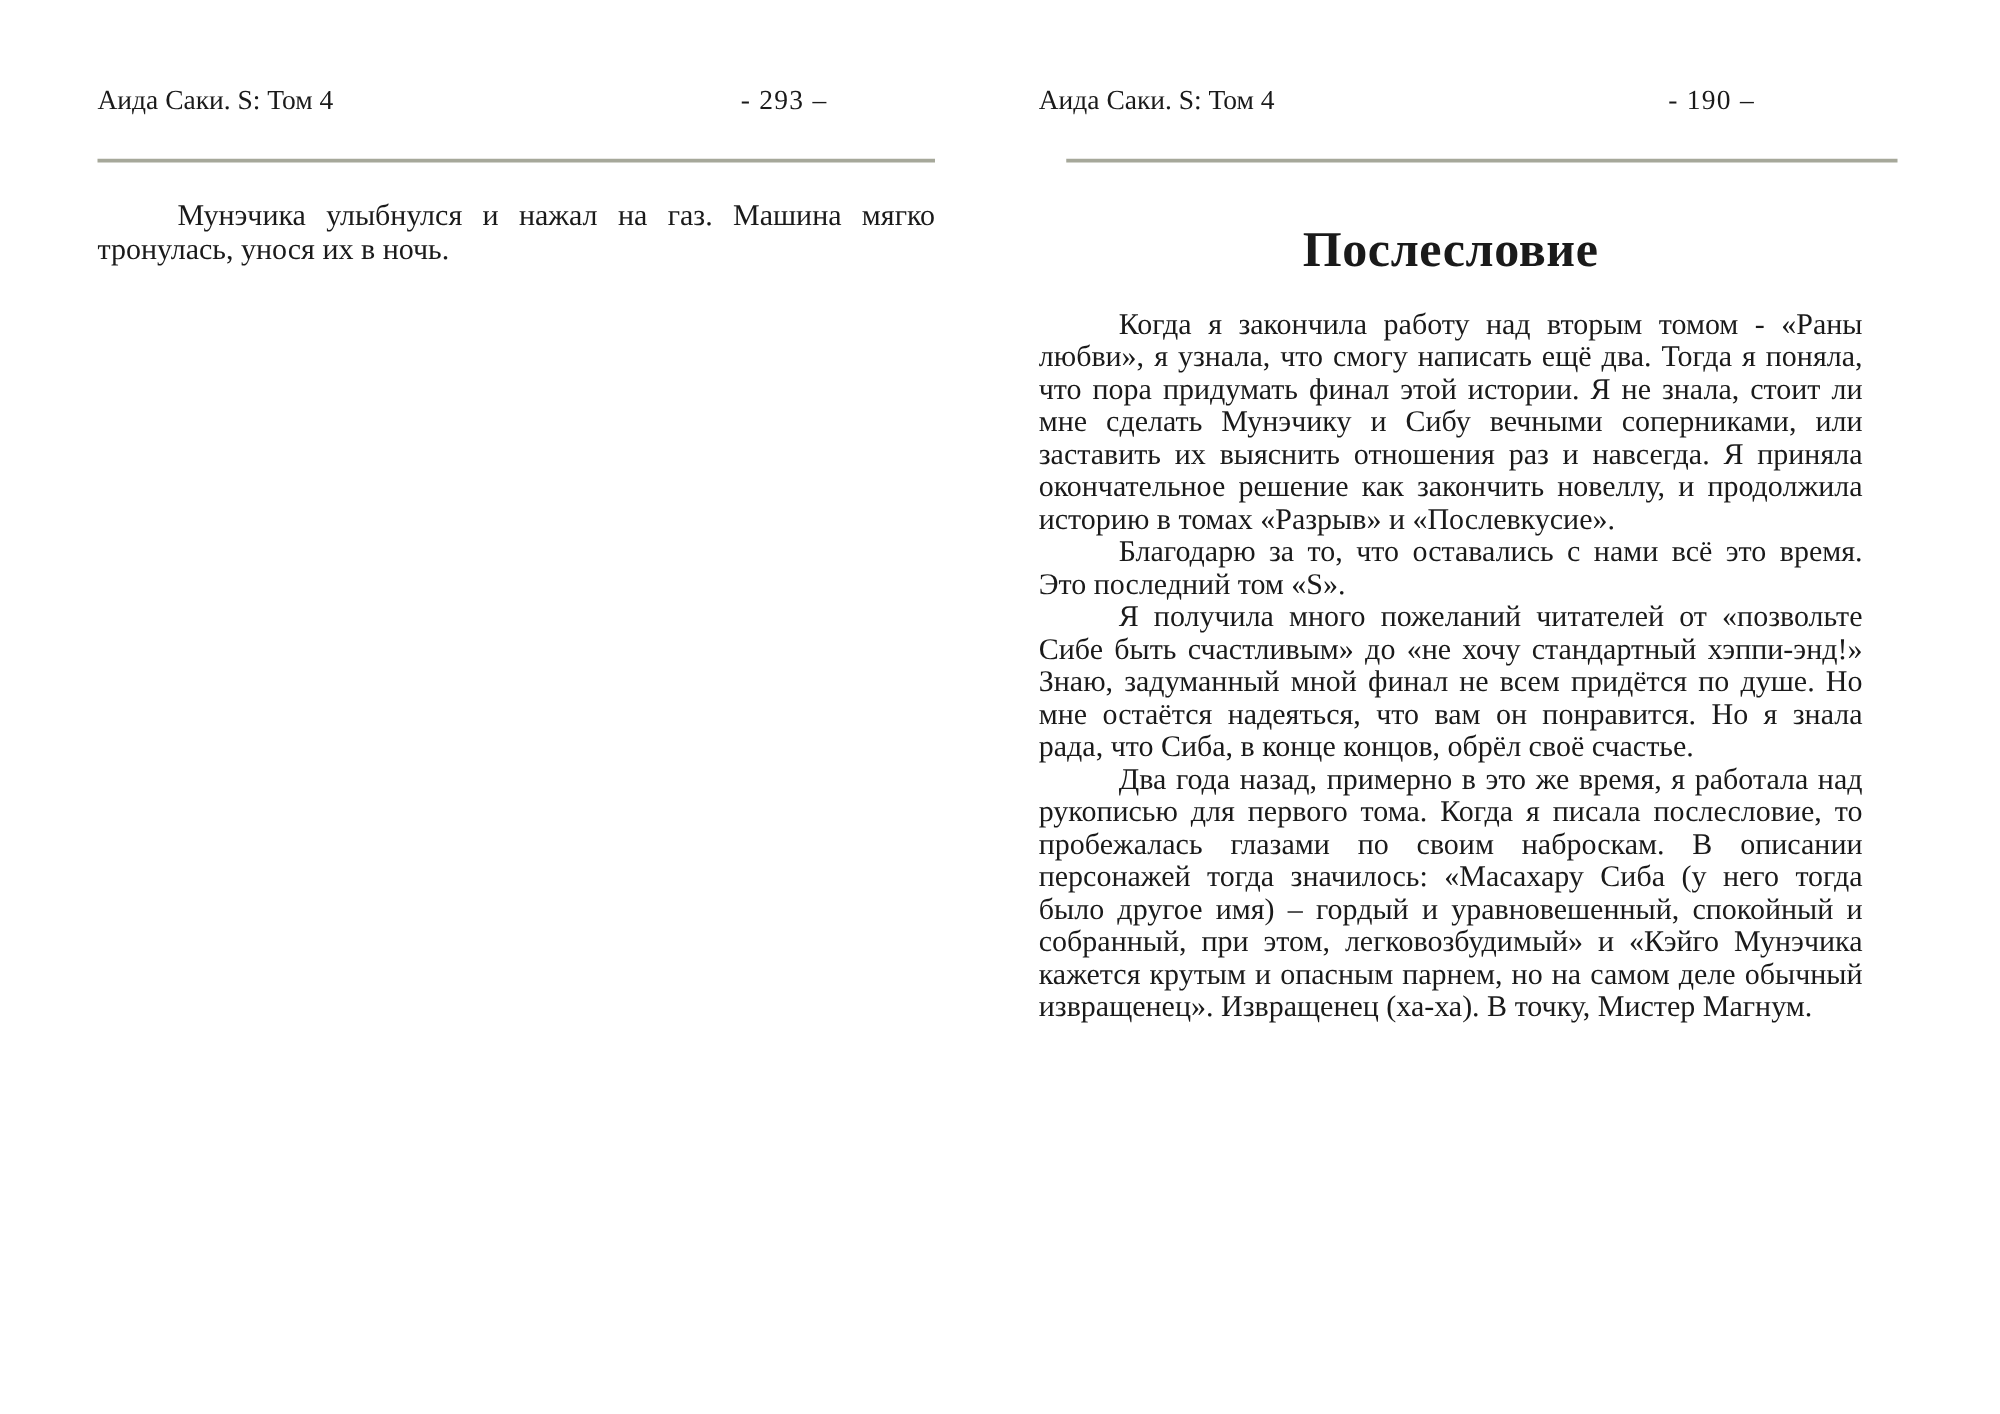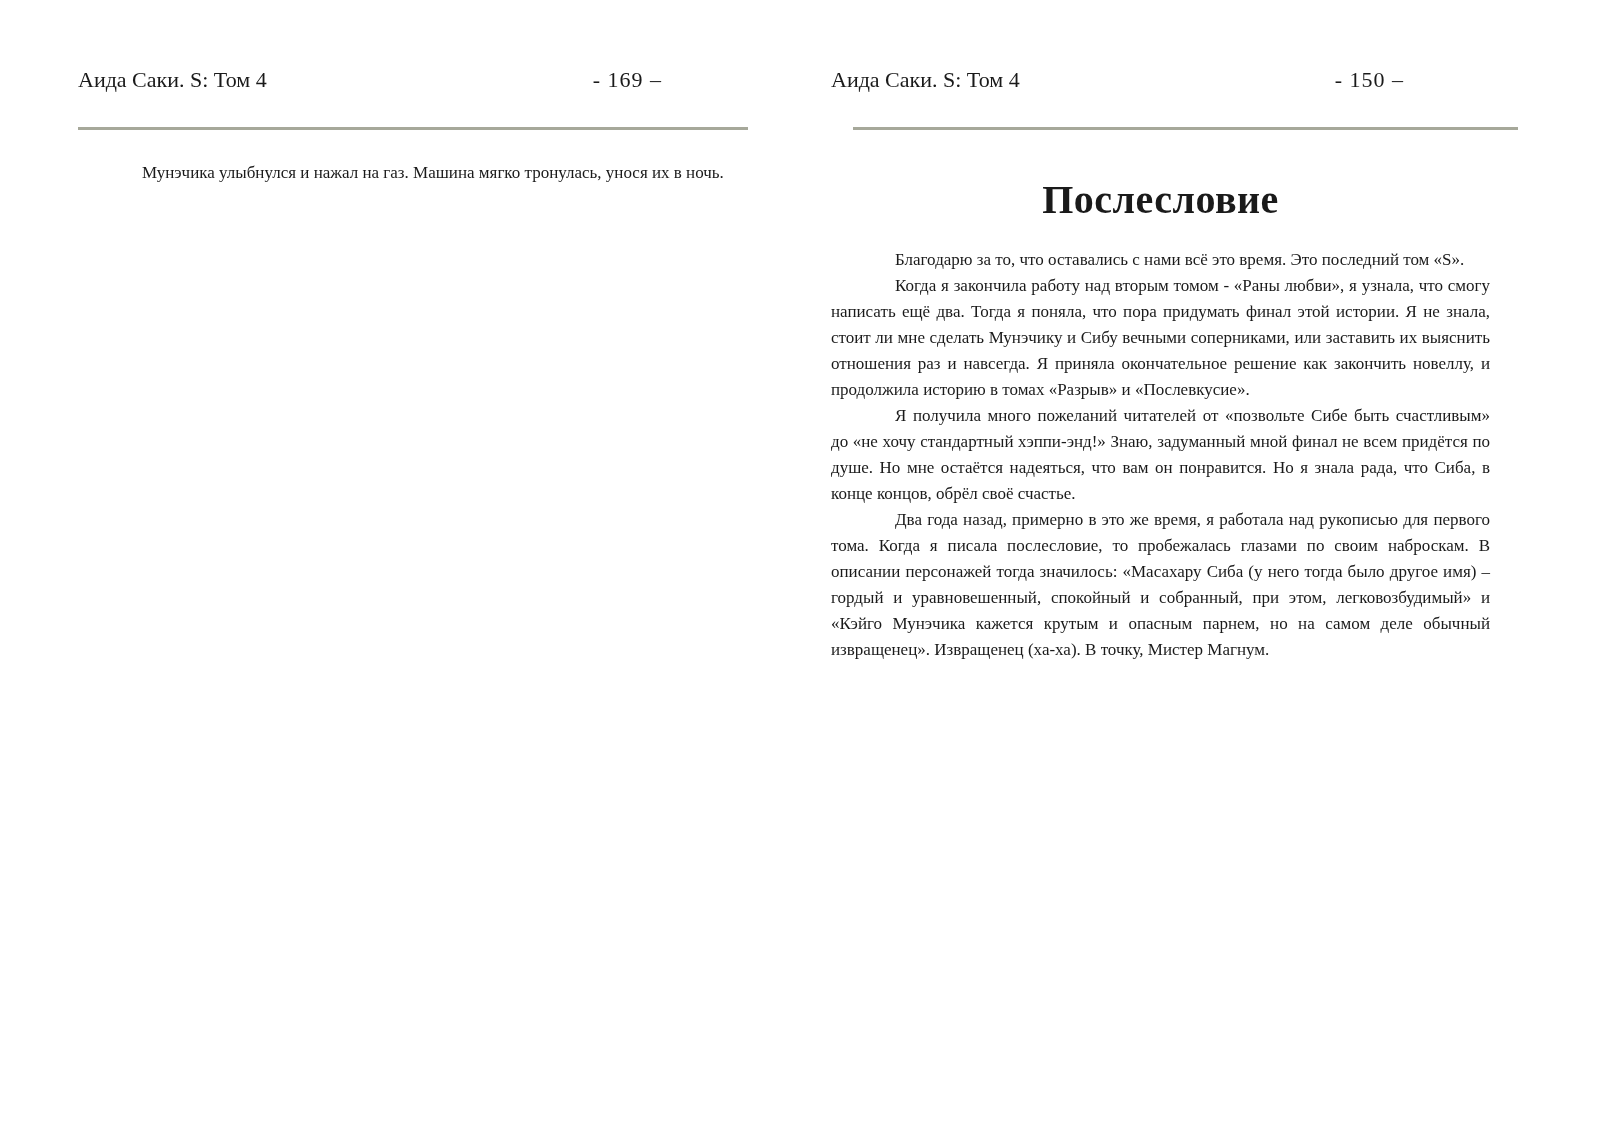--- a/index.html
+++ b/index.html
@@ -55,21 +55,21 @@
     height:3px;
     background:var(--rule-color);
     margin-top:35px;
   }
   .page-right .rule{
     margin-left:22px;
     width:665px;
   }
   .page-body{
     margin-top:30px;
-    font-size:17px;
+    font-size:24px;
     line-height:26.5px;
     text-align:justify;
   }
   .page-right .page-body{
     margin-top:31px;
     line-height:26px;
   }
   .page-body p{
     margin:0;
     padding:0;
@@ -88,36 +88,36 @@
   }
 </style>
 </head>
 <body>
 
 <div class="spread">
 
   <section class="page page-left">
     <header class="page-header">
       <span class="running-title">Аида Саки. S: Том 4</span>
-      <span class="page-number">- 169 –</span>
+      <span class="page-number">- 293 –</span>
     </header>
     <div class="rule"></div>
     <div class="page-body">
       <p>Мунэчика улыбнулся и нажал на газ. Машина мягко тронулась, унося их в ночь.</p>
     </div>
   </section>
 
   <section class="page page-right">
     <header class="page-header">
       <span class="running-title">Аида Саки. S: Том 4</span>
-      <span class="page-number">- 150 –</span>
+      <span class="page-number">- 190 –</span>
     </header>
     <div class="rule"></div>
     <h1 class="section-title">Послесловие</h1>
     <div class="page-body">
+      <p>Когда я закончила работу над вторым томом - «Раны любви», я узнала, что смогу написать ещё два. Тогда я поняла, что пора придумать финал этой истории. Я не знала, стоит ли мне сделать Мунэчику и Сибу вечными соперниками, или заставить их выяснить отношения раз и навсегда. Я приняла окончательное решение как закончить новеллу, и продолжила историю в томах «Разрыв» и «Послевкусие».</p>
       <p>Благодарю за то, что оставались с нами всё это время. Это последний том «S».</p>
-      <p>Когда я закончила работу над вторым томом - «Раны любви», я узнала, что смогу написать ещё два. Тогда я поняла, что пора придумать финал этой истории. Я не знала, стоит ли мне сделать Мунэчику и Сибу вечными соперниками, или заставить их выяснить отношения раз и навсегда. Я приняла окончательное решение как закончить новеллу, и продолжила историю в томах «Разрыв» и «Послевкусие».</p>
       <p>Я получила много пожеланий читателей от «позвольте Сибе быть счастливым» до «не хочу стандартный хэппи-энд!» Знаю, задуманный мной финал не всем придётся по душе. Но мне остаётся надеяться, что вам он понравится. Но я знала рада, что Сиба, в конце концов, обрёл своё счастье.</p>
       <p>Два года назад, примерно в это же время, я работала над рукописью для первого тома. Когда я писала послесловие, то пробежалась глазами по своим наброскам. В описании персонажей тогда значилось: «Масахару Сиба (у него тогда было другое имя) – гордый и уравновешенный, спокойный и собранный, при этом, легковозбудимый» и «Кэйго Мунэчика кажется крутым и опасным парнем, но на самом деле обычный извращенец». Извращенец (ха-ха). В точку, Мистер Магнум.</p>
     </div>
   </section>
 
 </div>
 
 </body></html>

